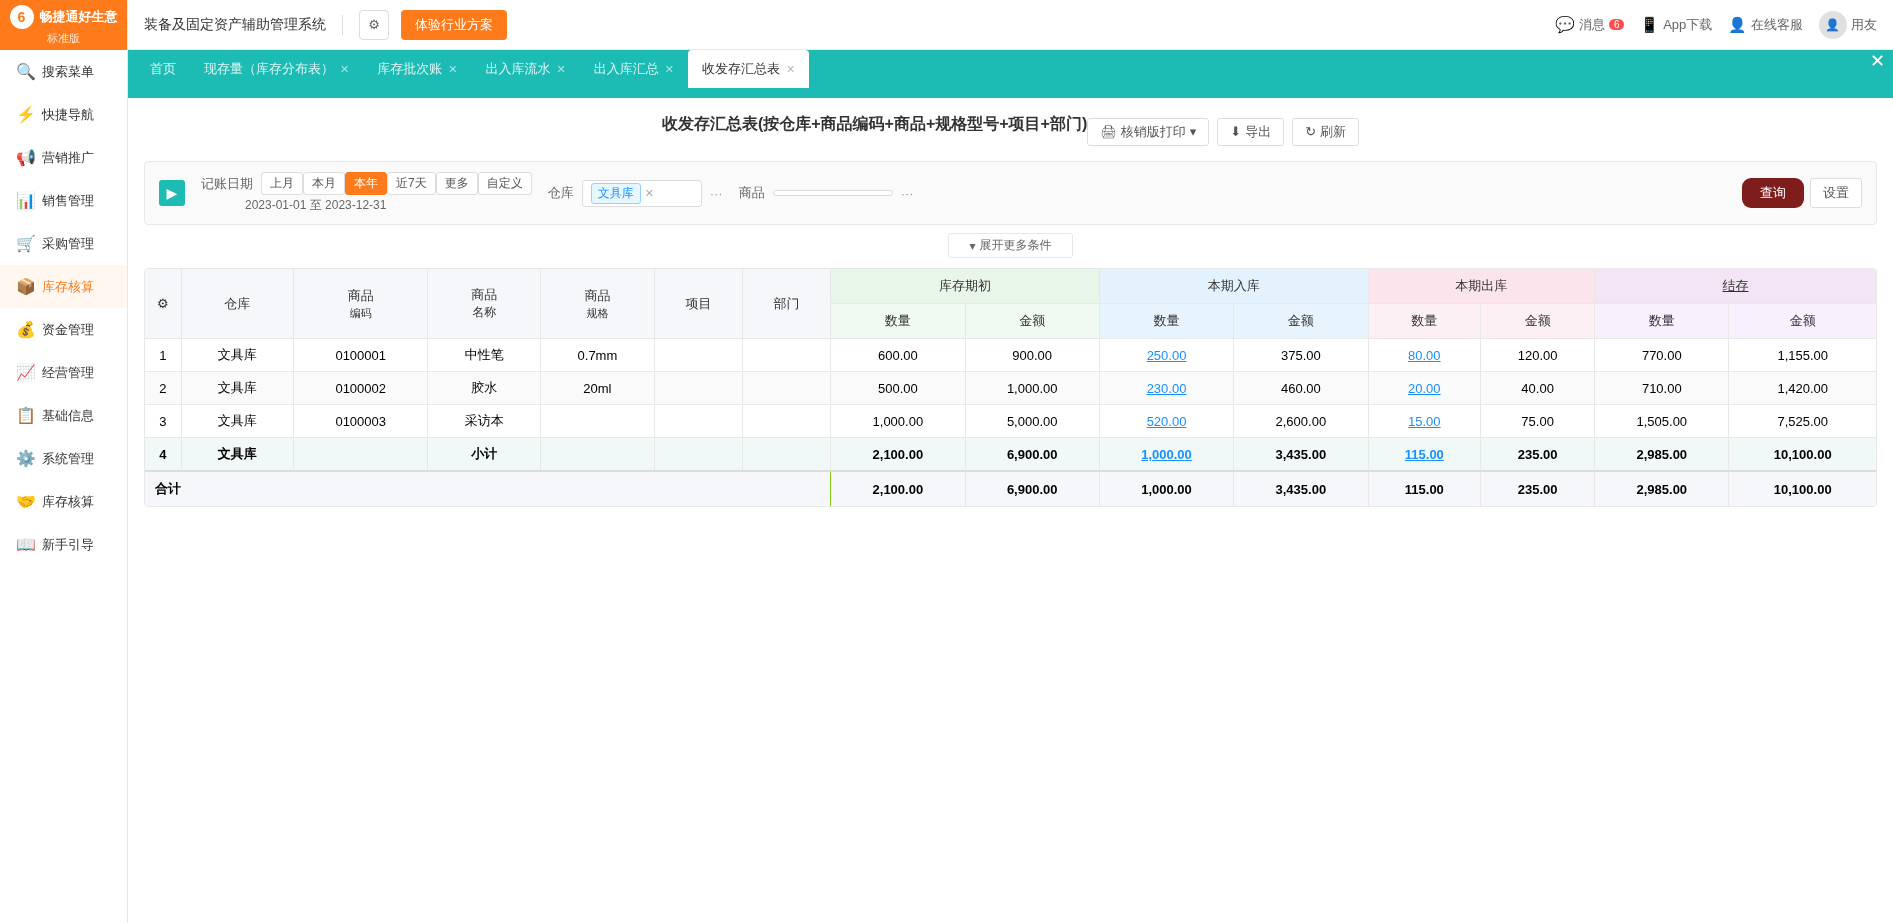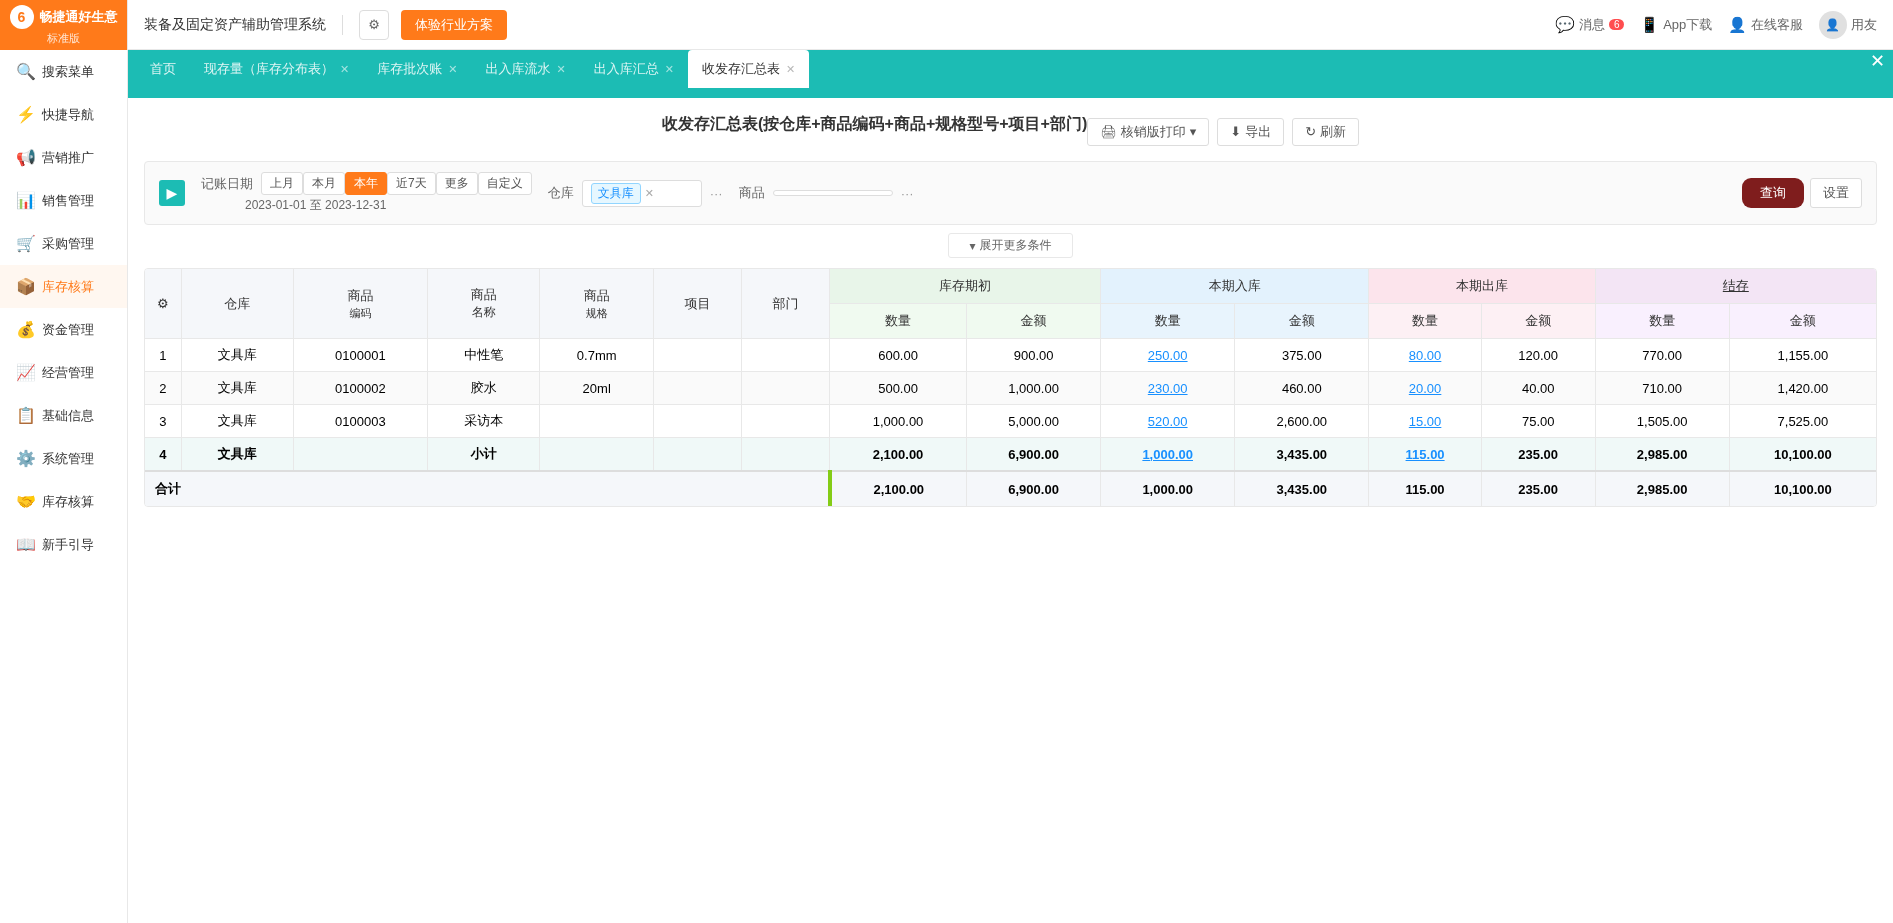--- a/index.html
+++ b/index.html
@@ -344,21 +344,21 @@
               <td><span class="num-link">1,000.00</span></td>
               <td>3,435.00</td>
               <td><span class="num-link">115.00</span></td>
               <td>235.00</td>
               <td>2,985.00</td>
               <td>10,100.00</td>
             </tr>
           </tbody>
           <tfoot>
             <tr class="table-footer">
-              <td colspan="7" style="text-align:left;font-weight:bold;border-right:4px solid #84cc16;">合计</td>
+              <td colspan="7" style="text-align:left;font-weight:bold;border-right:1px solid #84cc16;">合计</td>
               <td>2,100.00</td>
               <td>6,900.00</td>
               <td>1,000.00</td>
               <td>3,435.00</td>
               <td>115.00</td>
               <td>235.00</td>
               <td>2,985.00</td>
               <td>10,100.00</td>
             </tr>
           </tfoot>

